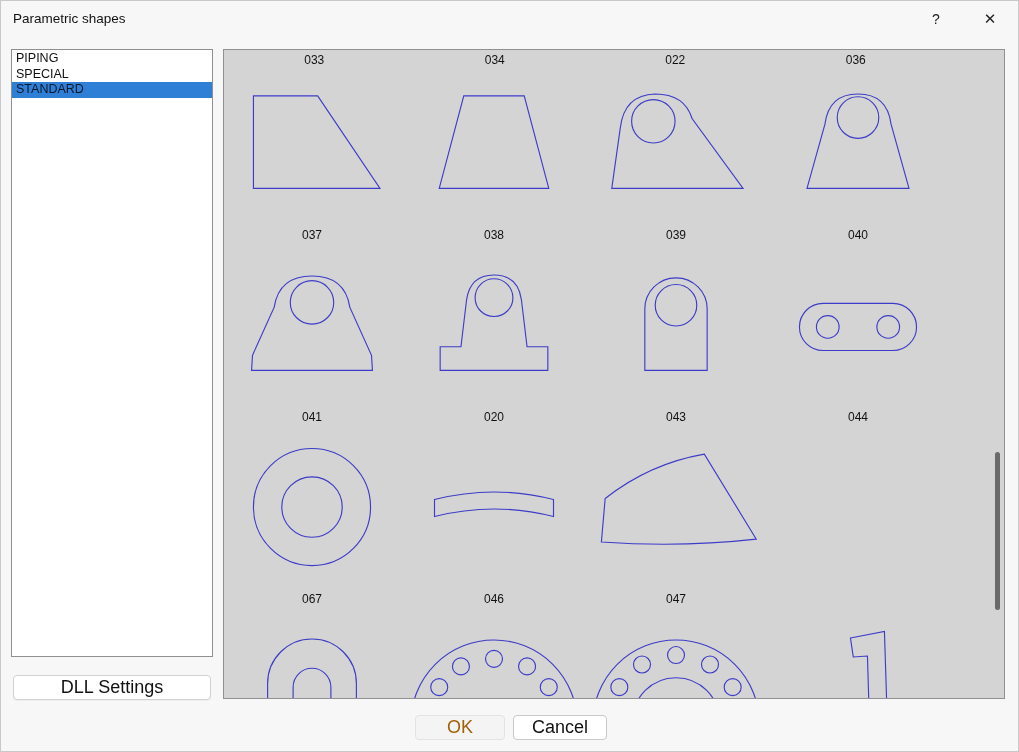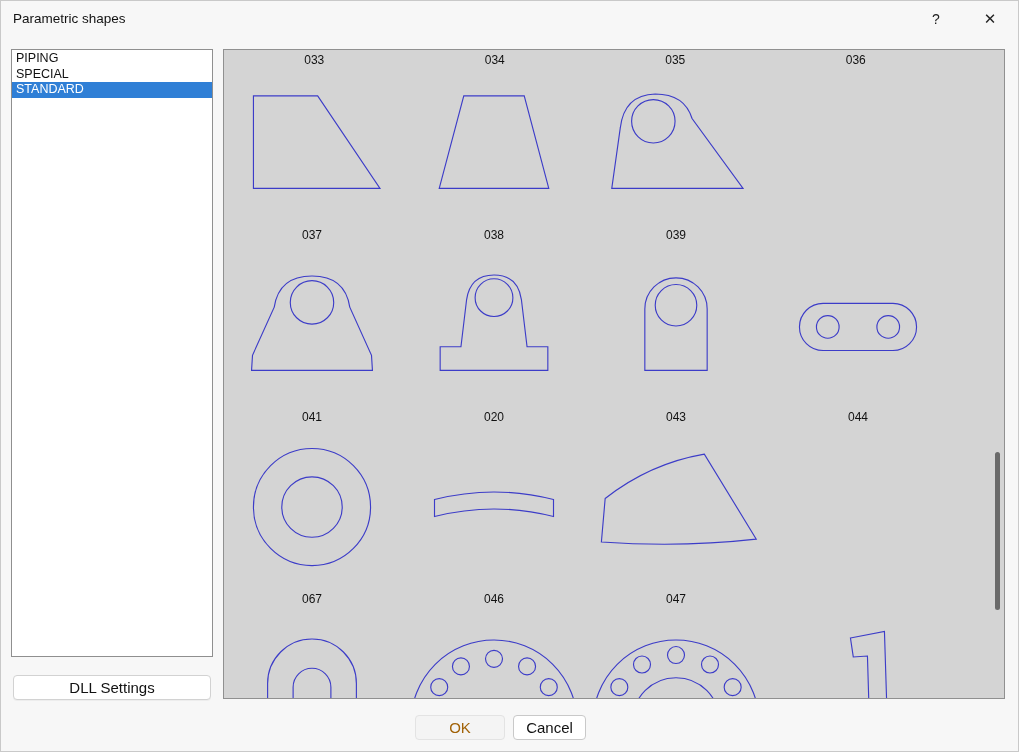--- a/index.html
+++ b/index.html
@@ -16,21 +16,21 @@
     display:flex; align-items:center; justify-content:center;
     font-size:14px; color:#222; cursor:default; }
   .win-btn.help { right:66px; }
   .win-btn.close { right:12px; font-size:15px; }
 
   
   .listbox { position:absolute; left:10px; top:48px; width:202px; height:608px;
     background:#ffffff; border:1px solid #8f8f8f; box-sizing:border-box;
     padding-top:1px; font-size:12.5px; }
   .lb-item { padding:0 4px; line-height:15.5px; white-space:nowrap; }
-  .lb-item.selected { background:var(--selection-bg,#2f7fd6); color:#ffffff; }
+  .lb-item.selected { background:var(--selection-bg,#2f7fd6); color:#0f172a; }
 
   
   .panel { position:absolute; left:222px; top:48px; width:782px; height:650px;
     background:var(--panel-bg,#d4d4d4); border:1px solid #909090;
     box-sizing:border-box; overflow:hidden; }
   .labels-row { width:722px; margin-top:3px; height:16px;
     display:grid; grid-template-columns:repeat(4,1fr); }
   .top-label { text-align:center; font-size:12px; }
   .rows { width:722px; }
   .srow { height:182px; display:grid; grid-template-columns:repeat(4,1fr);gap:6px; }
@@ -40,26 +40,26 @@
     fill:none; stroke:var(--shape-stroke,#3c3cc8); stroke-width:1.2; }
   .slabel { height:32px; display:flex; align-items:center; justify-content:center;
     font-size:12px; }
 
   
   .scroll-thumb { position:absolute; right:4px; top:402px; width:5px; height:158px;
     background:#6a6a6a; border-radius:3px; }
 
   
   .btn { box-sizing:border-box; display:flex; align-items:center; justify-content:center;
-    font-size:15px; border-radius:4px; font-family:"Liberation Sans",sans-serif; }
+    font-size:18px; border-radius:4px; font-family:"Liberation Sans",sans-serif; }
   .dll-btn { position:absolute; left:12px; top:674px; width:198px; height:25px;
     background:#ffffff; border:1px solid #d2d2d2; box-shadow:0 1px 0 rgba(0,0,0,0.04); }
   .ok-btn { position:absolute; left:414px; top:714px; width:90px; height:25px;
     background:#f4f4f4; border:1px solid #e3e3e3; color:#a16207; }
-  .cancel-btn { position:absolute; left:512px; top:714px; width:73px; height:25px;
+  .cancel-btn { position:absolute; left:512px; top:714px; width:94px; height:25px;
     background:#ffffff; border:1px solid #c9c9c9; color:#111; }
 </style>
 </head>
 <body>
 
 <div class="dialog">
 
   <div class="titlebar">
     <div class="title">Parametric shapes</div>
     <div class="win-btn help">?</div>
@@ -70,21 +70,21 @@
     <div class="lb-item">PIPING</div>
     <div class="lb-item">SPECIAL</div>
     <div class="lb-item selected">STANDARD</div>
   </div>
 
   <div class="panel">
 
     <div class="labels-row">
       <div class="top-label">033</div>
       <div class="top-label">034</div>
-      <div class="top-label">035</div>
+      <div class="top-label">022</div>
       <div class="top-label">036</div>
     </div>
 
     <div class="rows">
 
       <div class="srow">
         <div class="cell">
           <div class="shape">
             <svg viewBox="0 0 180 130" width="170" height="124">
               <path d="M 28 14 L 96 14 L 162 112 L 28 112 Z"></path>
@@ -101,20 +101,29 @@
           <div class="slabel">038</div>
         </div>
         <div class="cell">
           <div class="shape">
             <svg viewBox="0 0 180 130" width="170" height="124">
               <path d="M 22 112 L 31 48 Q 35 13 68 12 Q 99 12 107 38 L 161 112 Z"></path>
               <circle cx="66" cy="41" r="23"></circle>
             </svg>
           </div>
           <div class="slabel">039</div>
+        </div>
+        <div class="cell">
+          <div class="shape">
+            <svg viewBox="0 0 180 130" width="170" height="124">
+              <path d="M 36 112 L 55 44 Q 59 12 90 12 Q 121 12 125 44 L 144 112 Z"></path>
+              <circle cx="90" cy="37" r="22"></circle>
+            </svg>
+          </div>
+          <div class="slabel">040</div>
         </div>
       </div>
 
       <div class="srow">
         <div class="cell">
           <div class="shape">
             <svg viewBox="0 0 180 130" width="170" height="124">
               <path d="M 26 112 L 27 96 L 50 45 Q 55 12 90 12 Q 125 12 130 45 L 153 96 L 154 112 Z"></path>
               <circle cx="90" cy="40" r="23"></circle>
             </svg>

